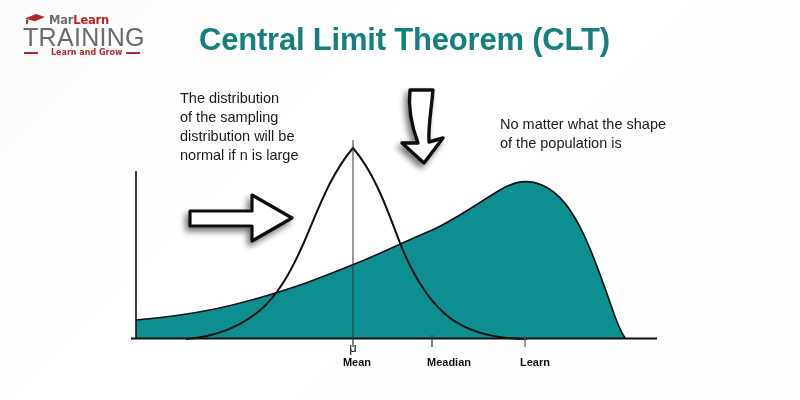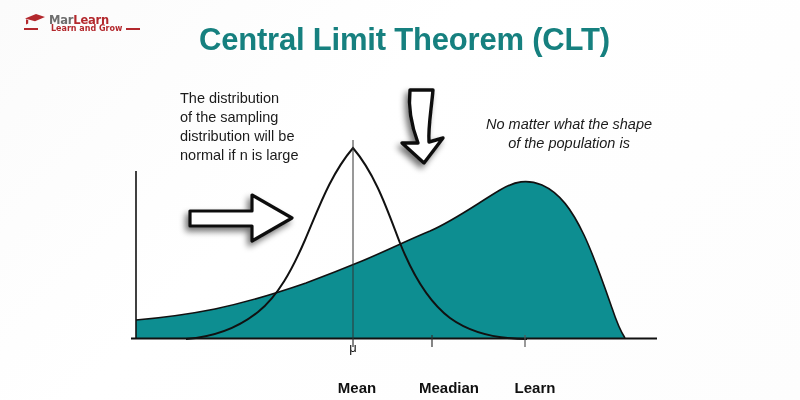--- a/index.html
+++ b/index.html
@@ -104,45 +104,43 @@
     line-height: 1.32;
     white-space: pre;
     margin-left: 28px;
   }
   #annot-left {
     left: 152px;
     top: 89px;
     text-align: left;
   }
   #annot-right {
-    left: 458px;
+    left: 472px;
     top: 115px;
-    text-align: center;
-    font-style: italic;
+    text-align: left;
   }
 
   
   #chart {
     position: absolute;
     left: 0;
     top: 0;
     width: 800px;
     height: 400px;
   }
 
   
   .tick-label {
     position: absolute;
     font-family: "Liberation Sans", sans-serif;
-    font-size: 15px;
+    font-size: 11px;
     font-weight: bold;
     color: #101010;
     transform: translateX(-50%);
     white-space: nowrap;
-    margin-top: 23px;
   }
   .mu-label {
     position: absolute;
     font-family: "Liberation Sans", sans-serif;
     font-size: 13px;
     color: #101010;
     transform: translateX(-50%);
   }
 </style>
 </head>
@@ -151,20 +149,21 @@
 <div id="slide">
 
   <div id="logo">
     <div class="cap-row">
       <svg class="cap-icon" viewBox="0 0 22 13">
         <path d="M1 5.5 L12 1 L21 4 L11 8.2 Z" fill="#b3282d"></path>
         <path d="M2 6.2 L2 11.5 L4.2 10.6 L4.2 7.1 Z" fill="#b3282d"></path>
       </svg>
       <div class="brand-top"><span class="jan">Mar</span><span class="bask">Learn</span></div>
     </div>
+    <div class="brand-main">TRAINING</div>
     <div class="brand-sub-row">
       <span class="rule"></span>
       <span class="brand-sub">Learn and Grow</span>
       <span class="rule"></span>
     </div>
   </div>
 
   <div id="title">Central Limit Theorem (CLT)</div>
 
   <svg id="chart" viewBox="0 0 800 400">

